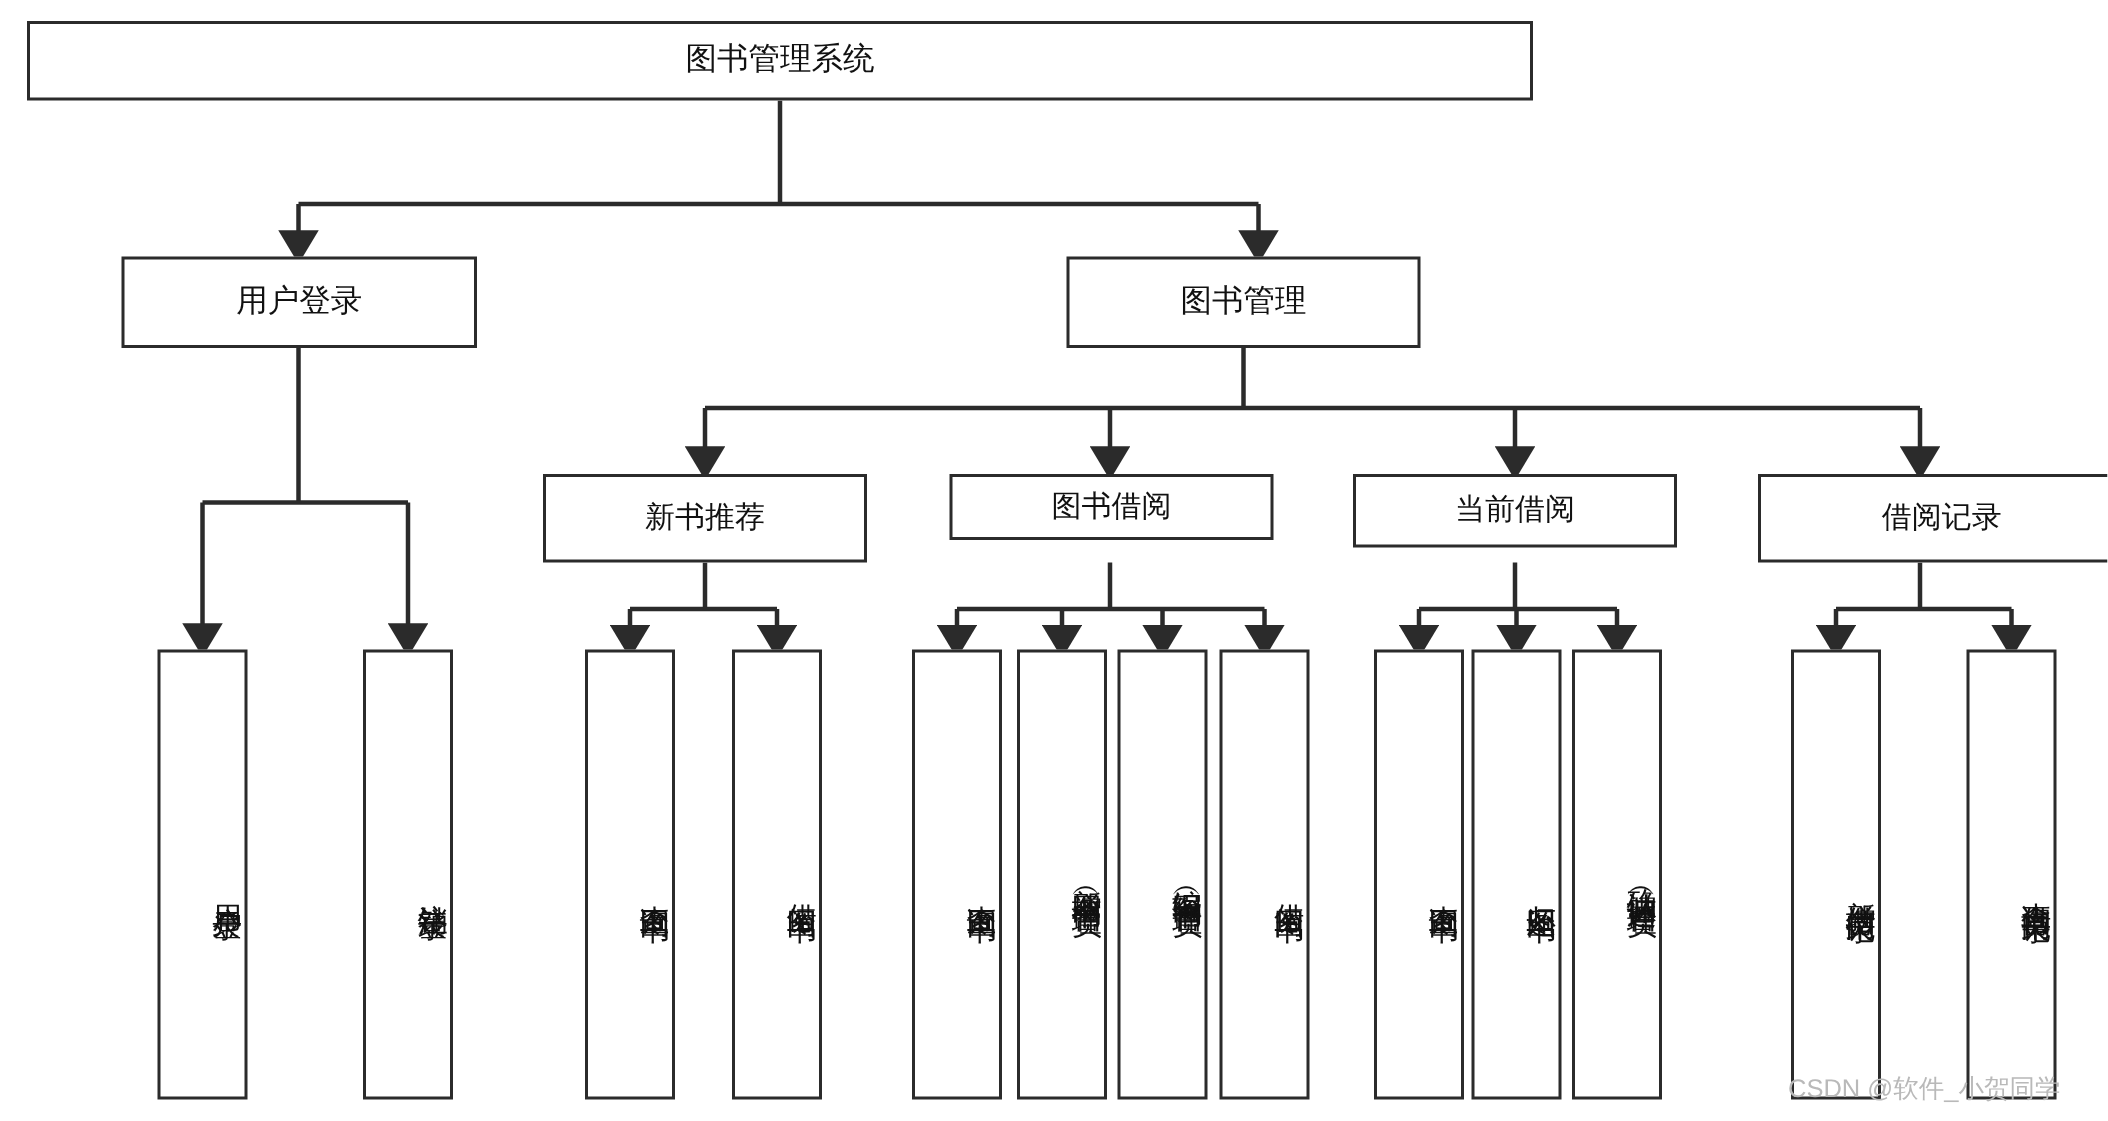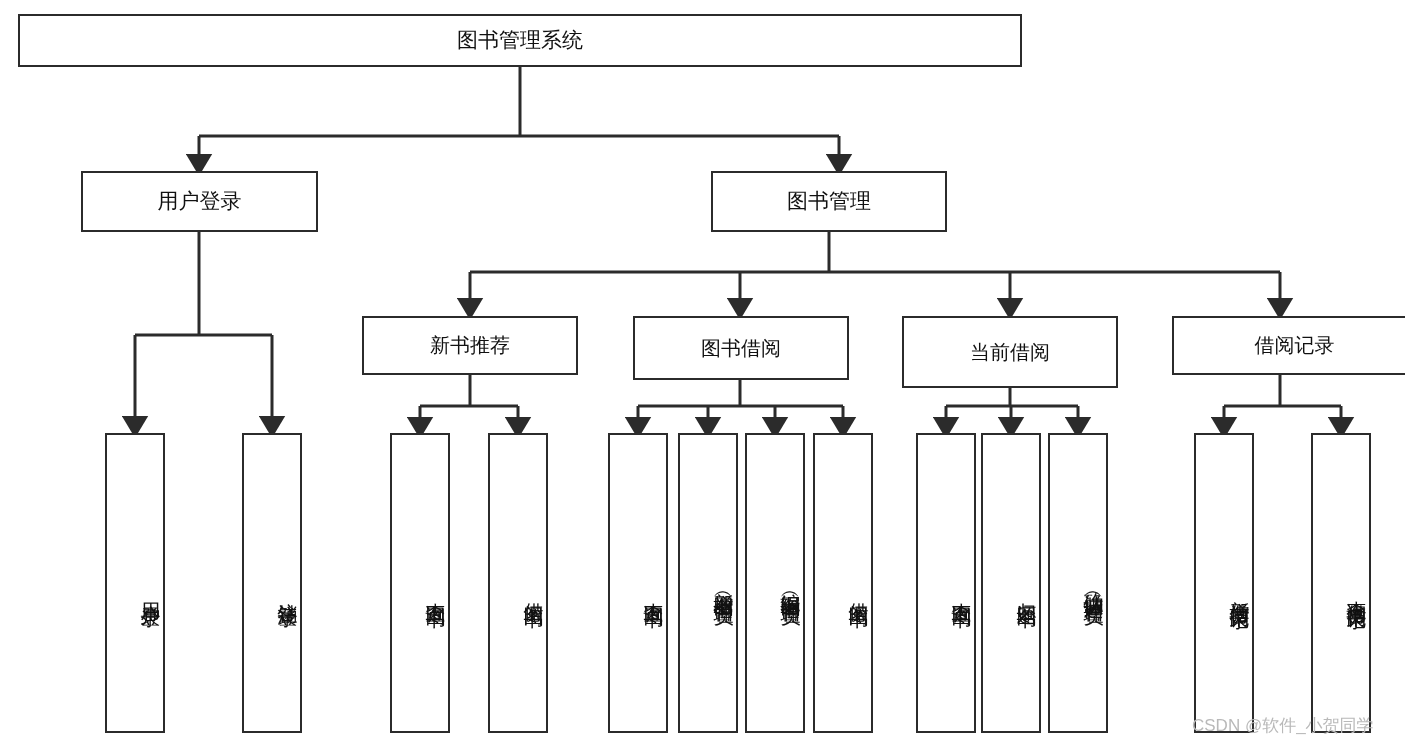--- a/index.html
+++ b/index.html
@@ -120,24 +120,24 @@
   <div class="node node-l2" style="left:81px; top:171px; width:237px; height:61px;">
     <span>用户登录</span>
   </div>
   <div class="node node-l2" style="left:711px; top:171px; width:236px; height:61px;">
     <span>图书管理</span>
   </div>
 
   <div class="node node-l3" style="left:362px; top:316px; width:216px; height:59px;">
     <span>新书推荐</span>
   </div>
-  <div class="node node-l3" style="left:633px; top:316px; width:216px; height:64px;">
+  <div class="node node-l3" style="left:633px; top:316px; width:216px; height:44px;">
     <span>图书借阅</span>
   </div>
-  <div class="node node-l3" style="left:902px; top:316px; width:216px; height:72px;">
+  <div class="node node-l3" style="left:902px; top:316px; width:216px; height:49px;">
     <span>当前借阅</span>
   </div>
   <div class="node node-l3" style="left:1172px; top:316px; width:245px; height:59px;">
     <span>借阅记录</span>
   </div>
 
   <div class="node node-leaf" style="left:105px; top:433px; width:60px; height:300px;">
     <span>用户登录</span>
   </div>
   <div class="node node-leaf" style="left:242px; top:433px; width:60px; height:300px;">

